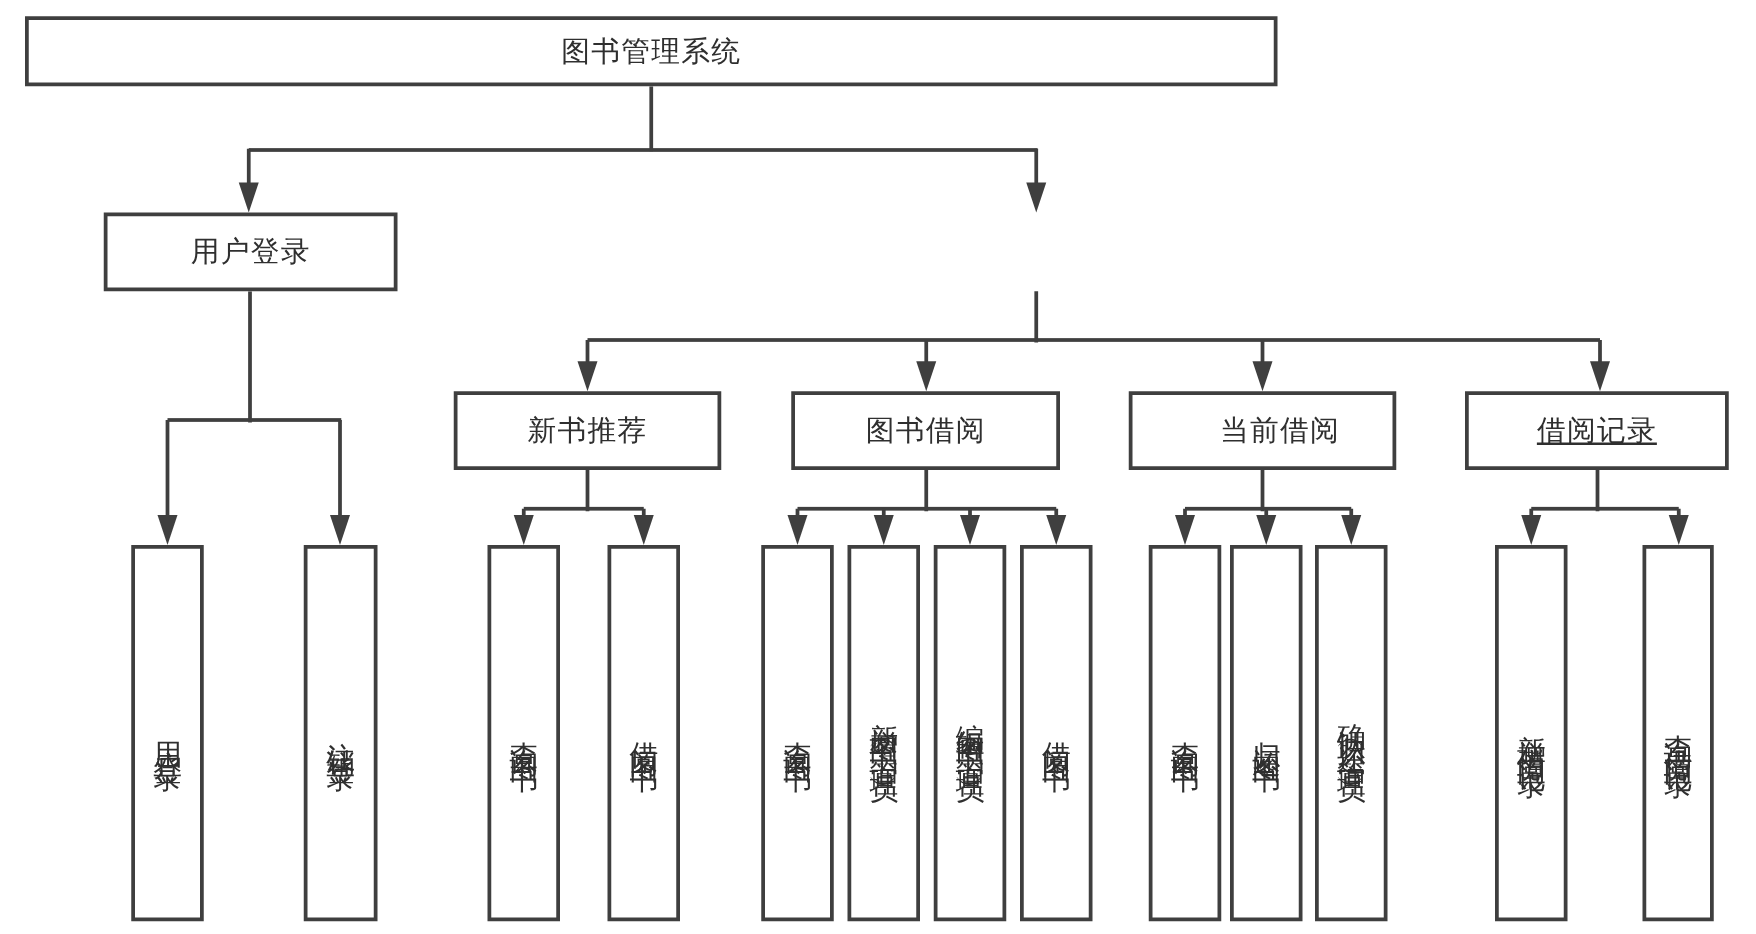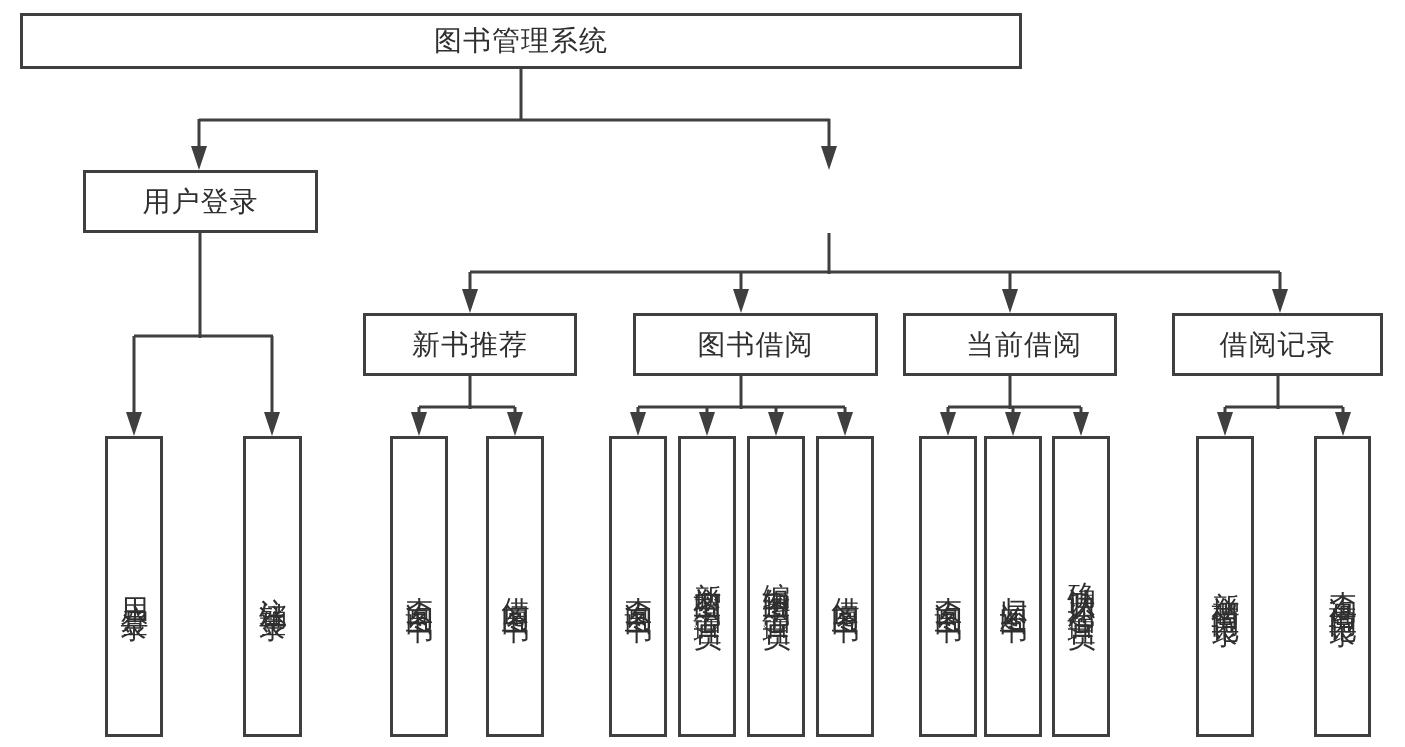--- a/index.html
+++ b/index.html
@@ -16,21 +16,21 @@
     font-family:"Liberation Sans","DejaVu Sans",sans-serif;
     color:var(--text);
     overflow:hidden;
   }
   .box{
     position:absolute;
     box-sizing:border-box;
     background:#fff;
     border:3px solid var(--line);
     display:flex;align-items:center;justify-content:center;
-    font-size:28px;
+    font-size:23px;
     color:var(--text);
     z-index:2;
     letter-spacing:1px;
   }
   .vbox span{
     writing-mode:vertical-rl;
     text-orientation:mixed;
     letter-spacing:6px;
     line-height:1;
     white-space:nowrap;
@@ -88,27 +88,27 @@
   <div class="vline" style="left:741px;top:272px;height:19px;"></div>
   <div class="arrow" style="left:741px;top:289px;"></div>
   <div class="vline" style="left:1010px;top:272px;height:19px;"></div>
   <div class="arrow" style="left:1010px;top:289px;"></div>
   <div class="vline" style="left:1280px;top:272px;height:19px;"></div>
   <div class="arrow" style="left:1280px;top:289px;"></div>
 
   <div class="box" style="left:363px;top:313px;width:214px;height:63px;">
     <span>新书推荐</span>
   </div>
-  <div class="box" style="left:633px;top:313px;width:245px;height:63px;justify-content:center;">
+  <div class="box" style="left:633px;top:313px;width:215px;height:63px;justify-content:center;">
     <span>图书借阅</span>
   </div>
   <div class="box" style="left:903px;top:313px;width:214px;height:63px;padding-left:28px;">
     <span>当前借阅</span>
   </div>
-  <div class="box" style="left:1172px;top:313px;width:211px;height:63px;">
+  <div class="box" style="left:1172px;top:313px;width:211px;height:63px;text-decoration:underline;">
     <span>借阅记录</span>
   </div>
 
   <div class="vline" style="left:470px;top:376px;height:33px;"></div>
   <div class="hline" style="left:419px;top:407px;width:96px;"></div>
   <div class="vline" style="left:419px;top:407px;height:8px;"></div>
   <div class="arrow" style="left:419px;top:412px;"></div>
   <div class="vline" style="left:515px;top:407px;height:8px;"></div>
   <div class="arrow" style="left:515px;top:412px;"></div>
 

